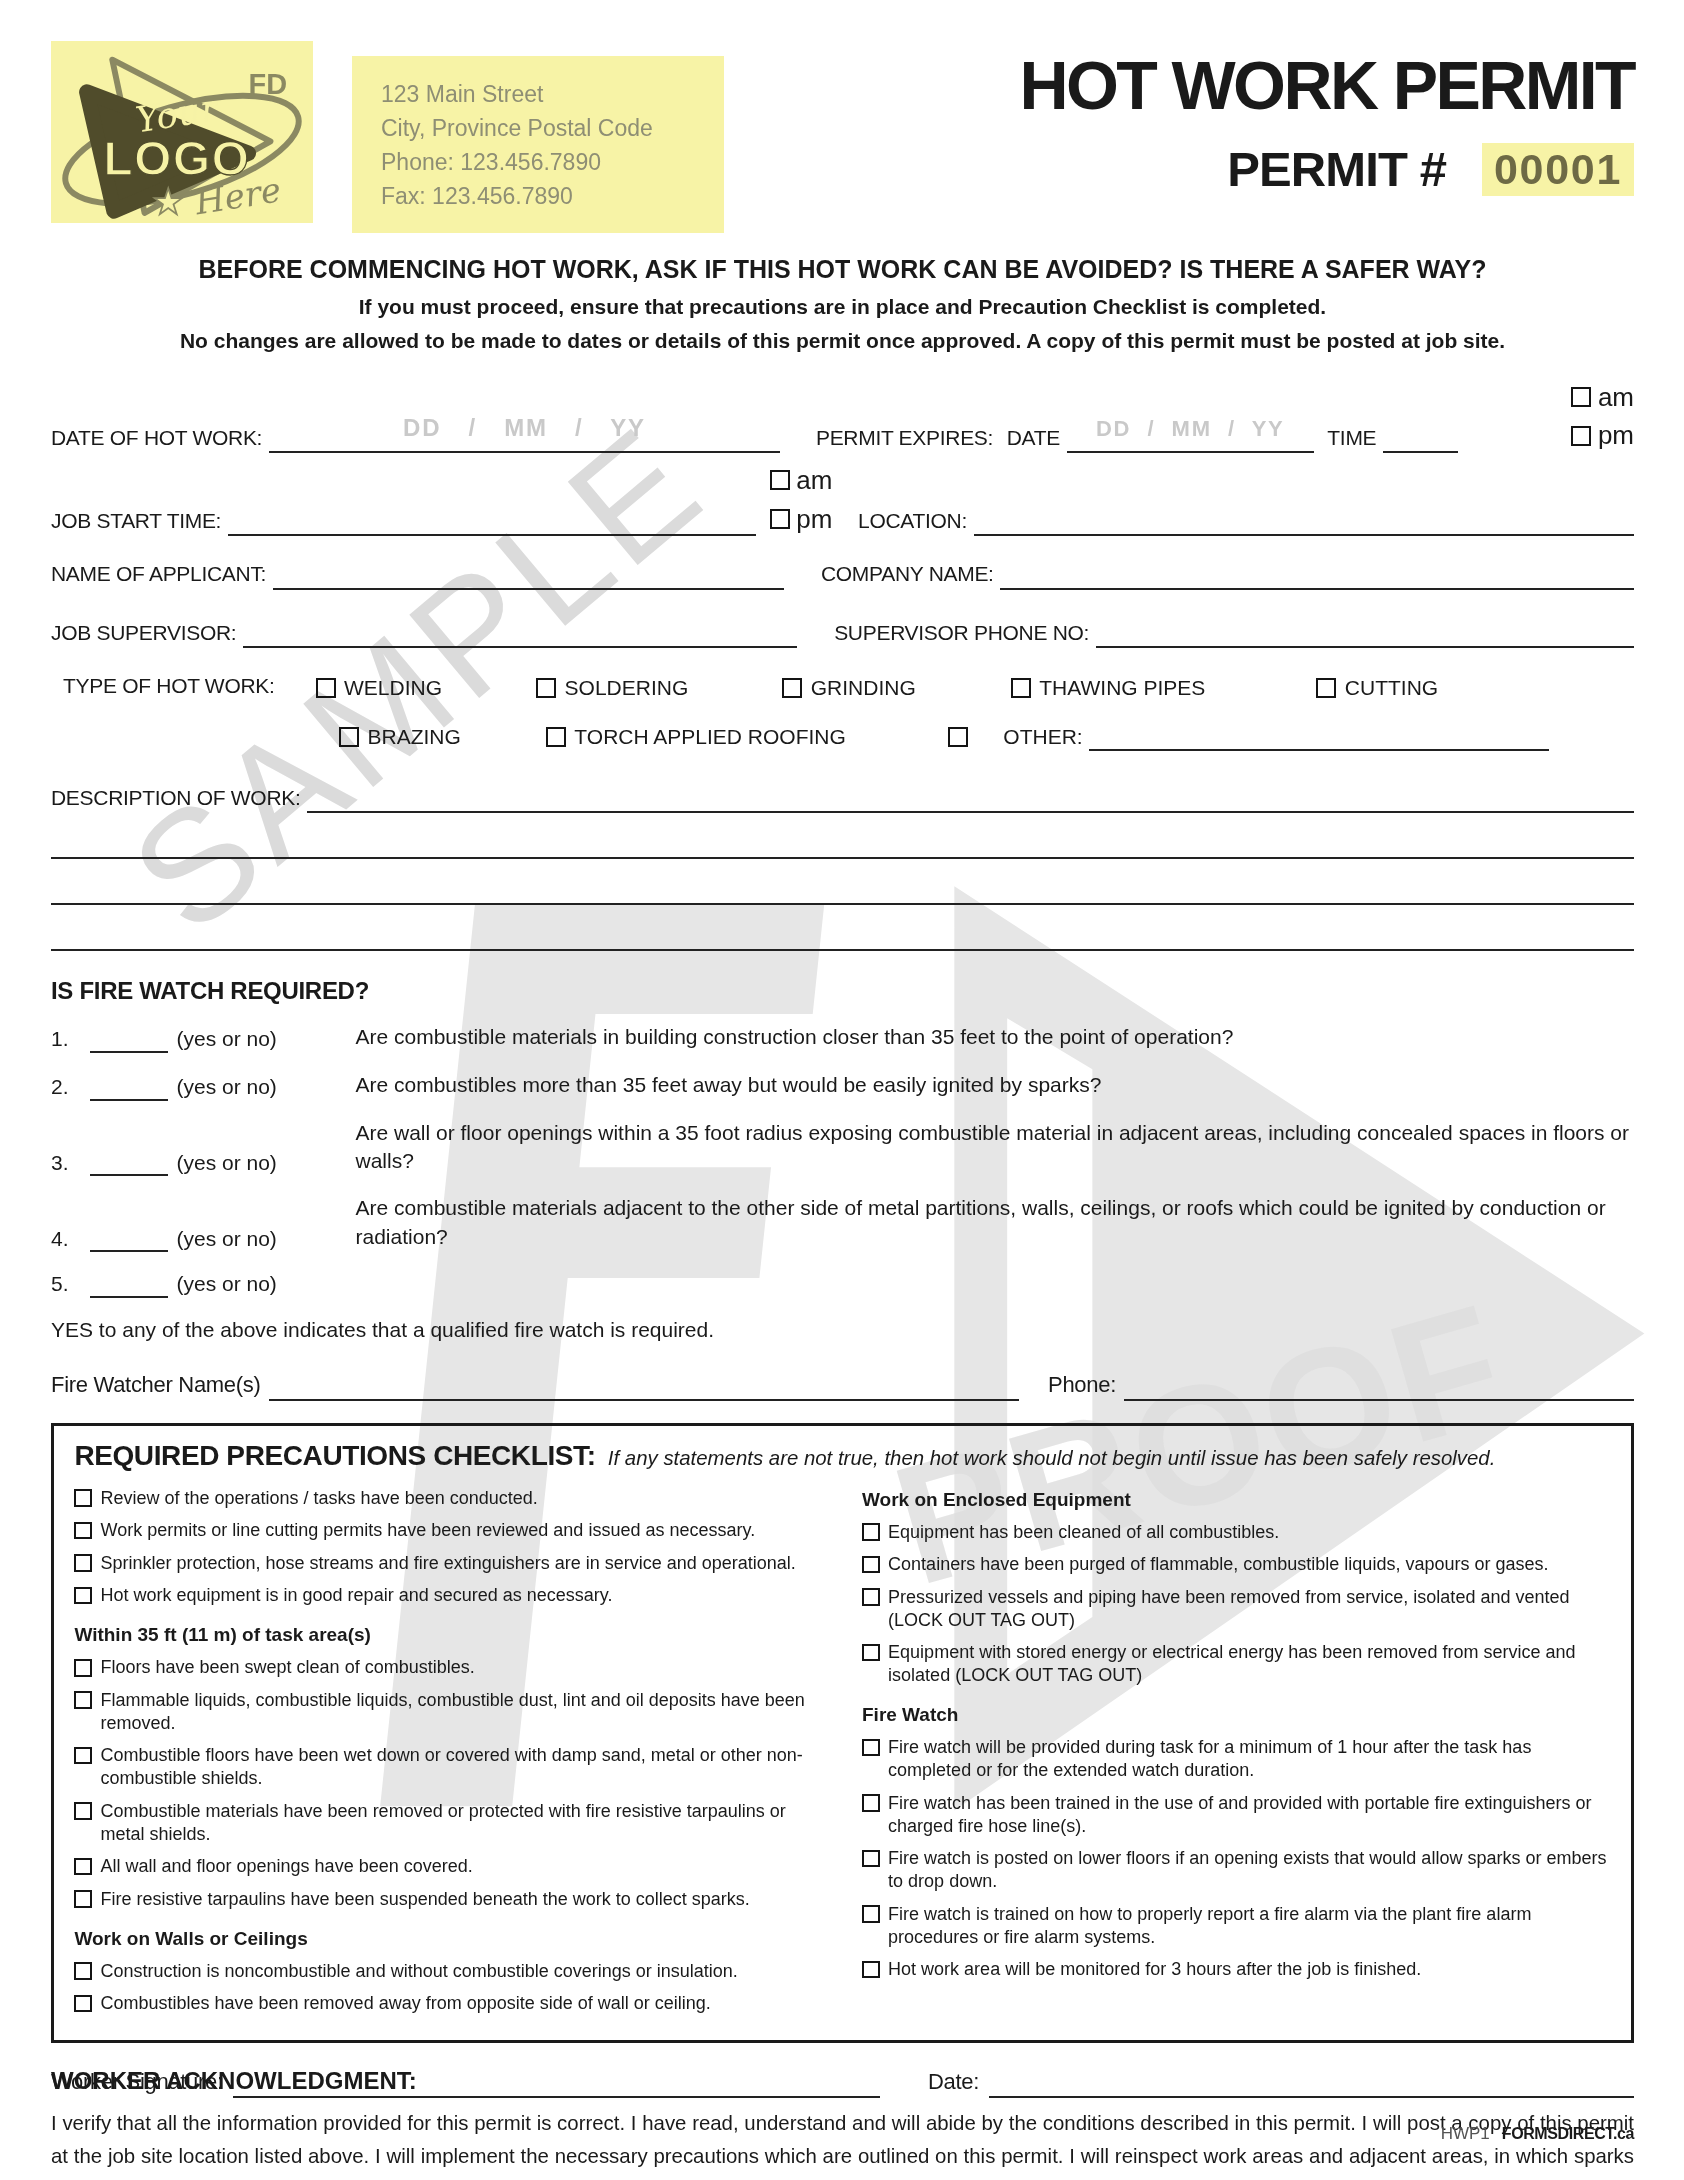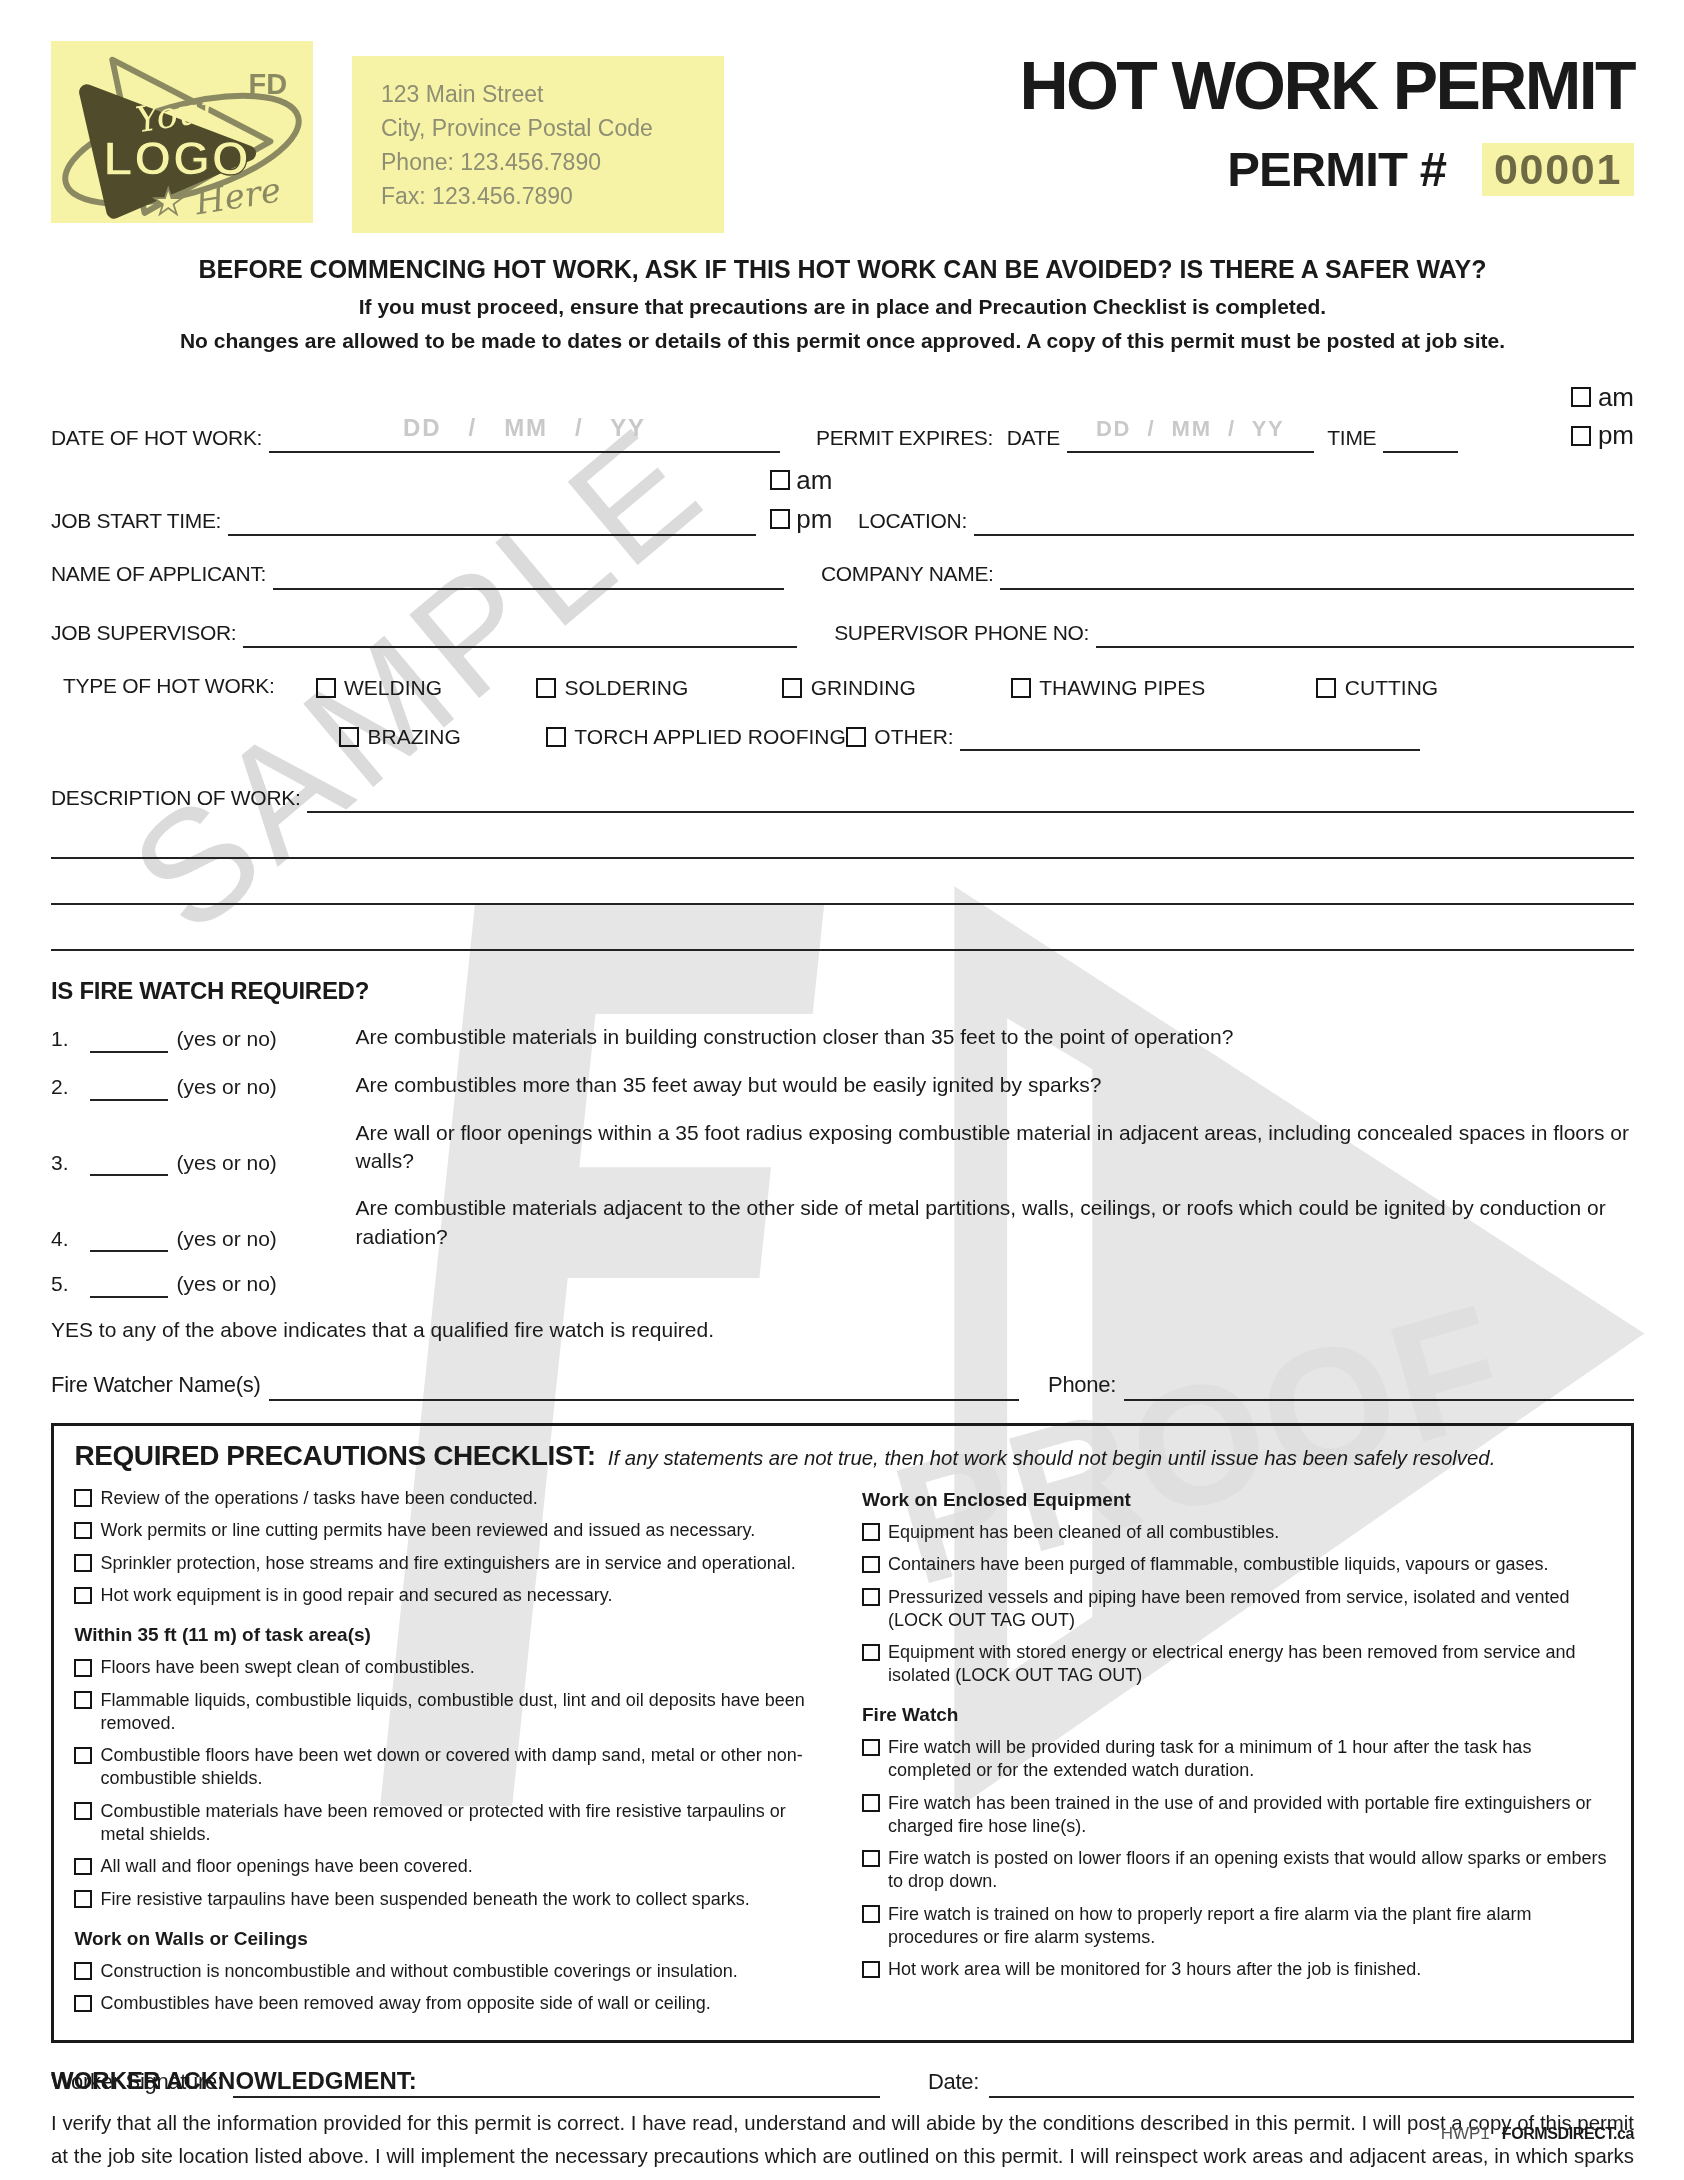--- a/index.html
+++ b/index.html
@@ -206,21 +206,21 @@
     </div>
     <div class="frow" style="align-items:flex-end;padding-left:288px;margin-top:17px;">
       <span class="cbitem" style="padding-bottom:2.6px;">
           <span class="cb"></span>
           <span>BRAZING</span>
         </span>
       <span class="cbitem" style="margin-left:85px;padding-bottom:2.6px;">
           <span class="cb"></span>
           <span>TORCH APPLIED ROOFING</span>
         </span>
-      <span class="cbitem" style="padding-bottom:2.6px;">
+      <span class="cbitem" style="margin-left:102px;padding-bottom:2.6px;gap:27px;">
           <span class="cb"></span>
           <span>OTHER:</span>
         </span>
       <span class="uline" style="flex:0 0 460px;margin-left:6.8px;border-bottom-width:2.1px;"></span>
     </div>
 
     <div class="frow mt34">
       <span class="lbl">DESCRIPTION OF WORK:</span>
       <span class="uline" style="flex:1;margin-left:6.8px;"></span>
     </div>

